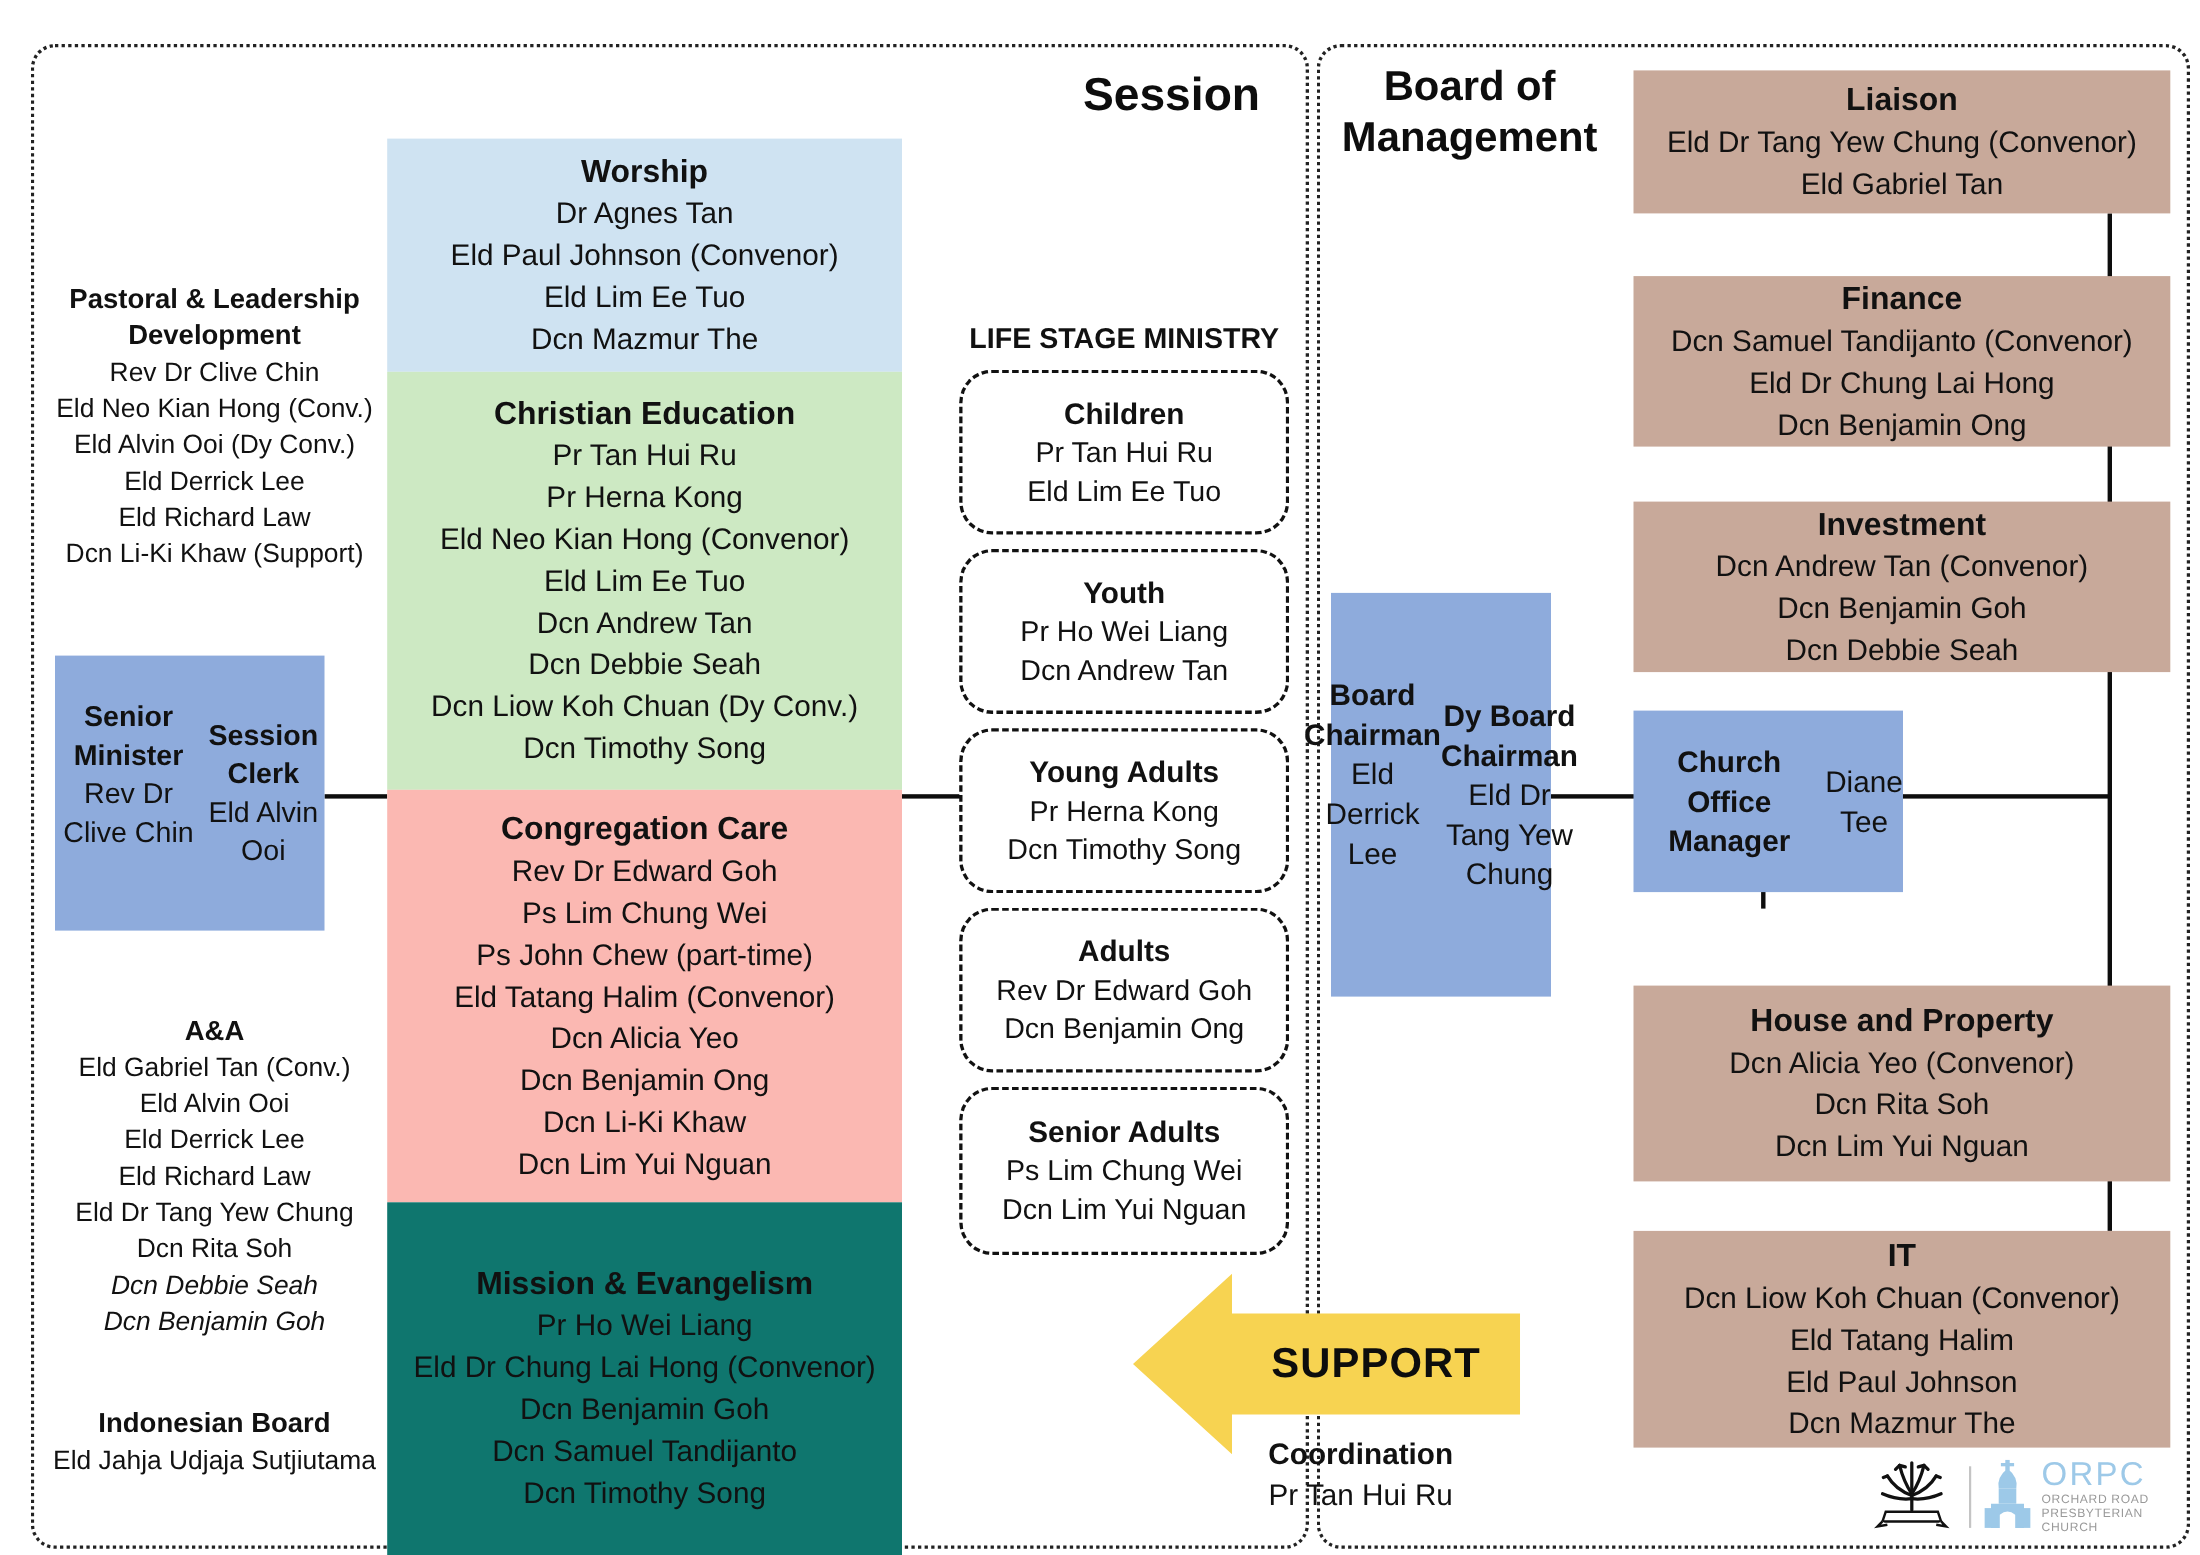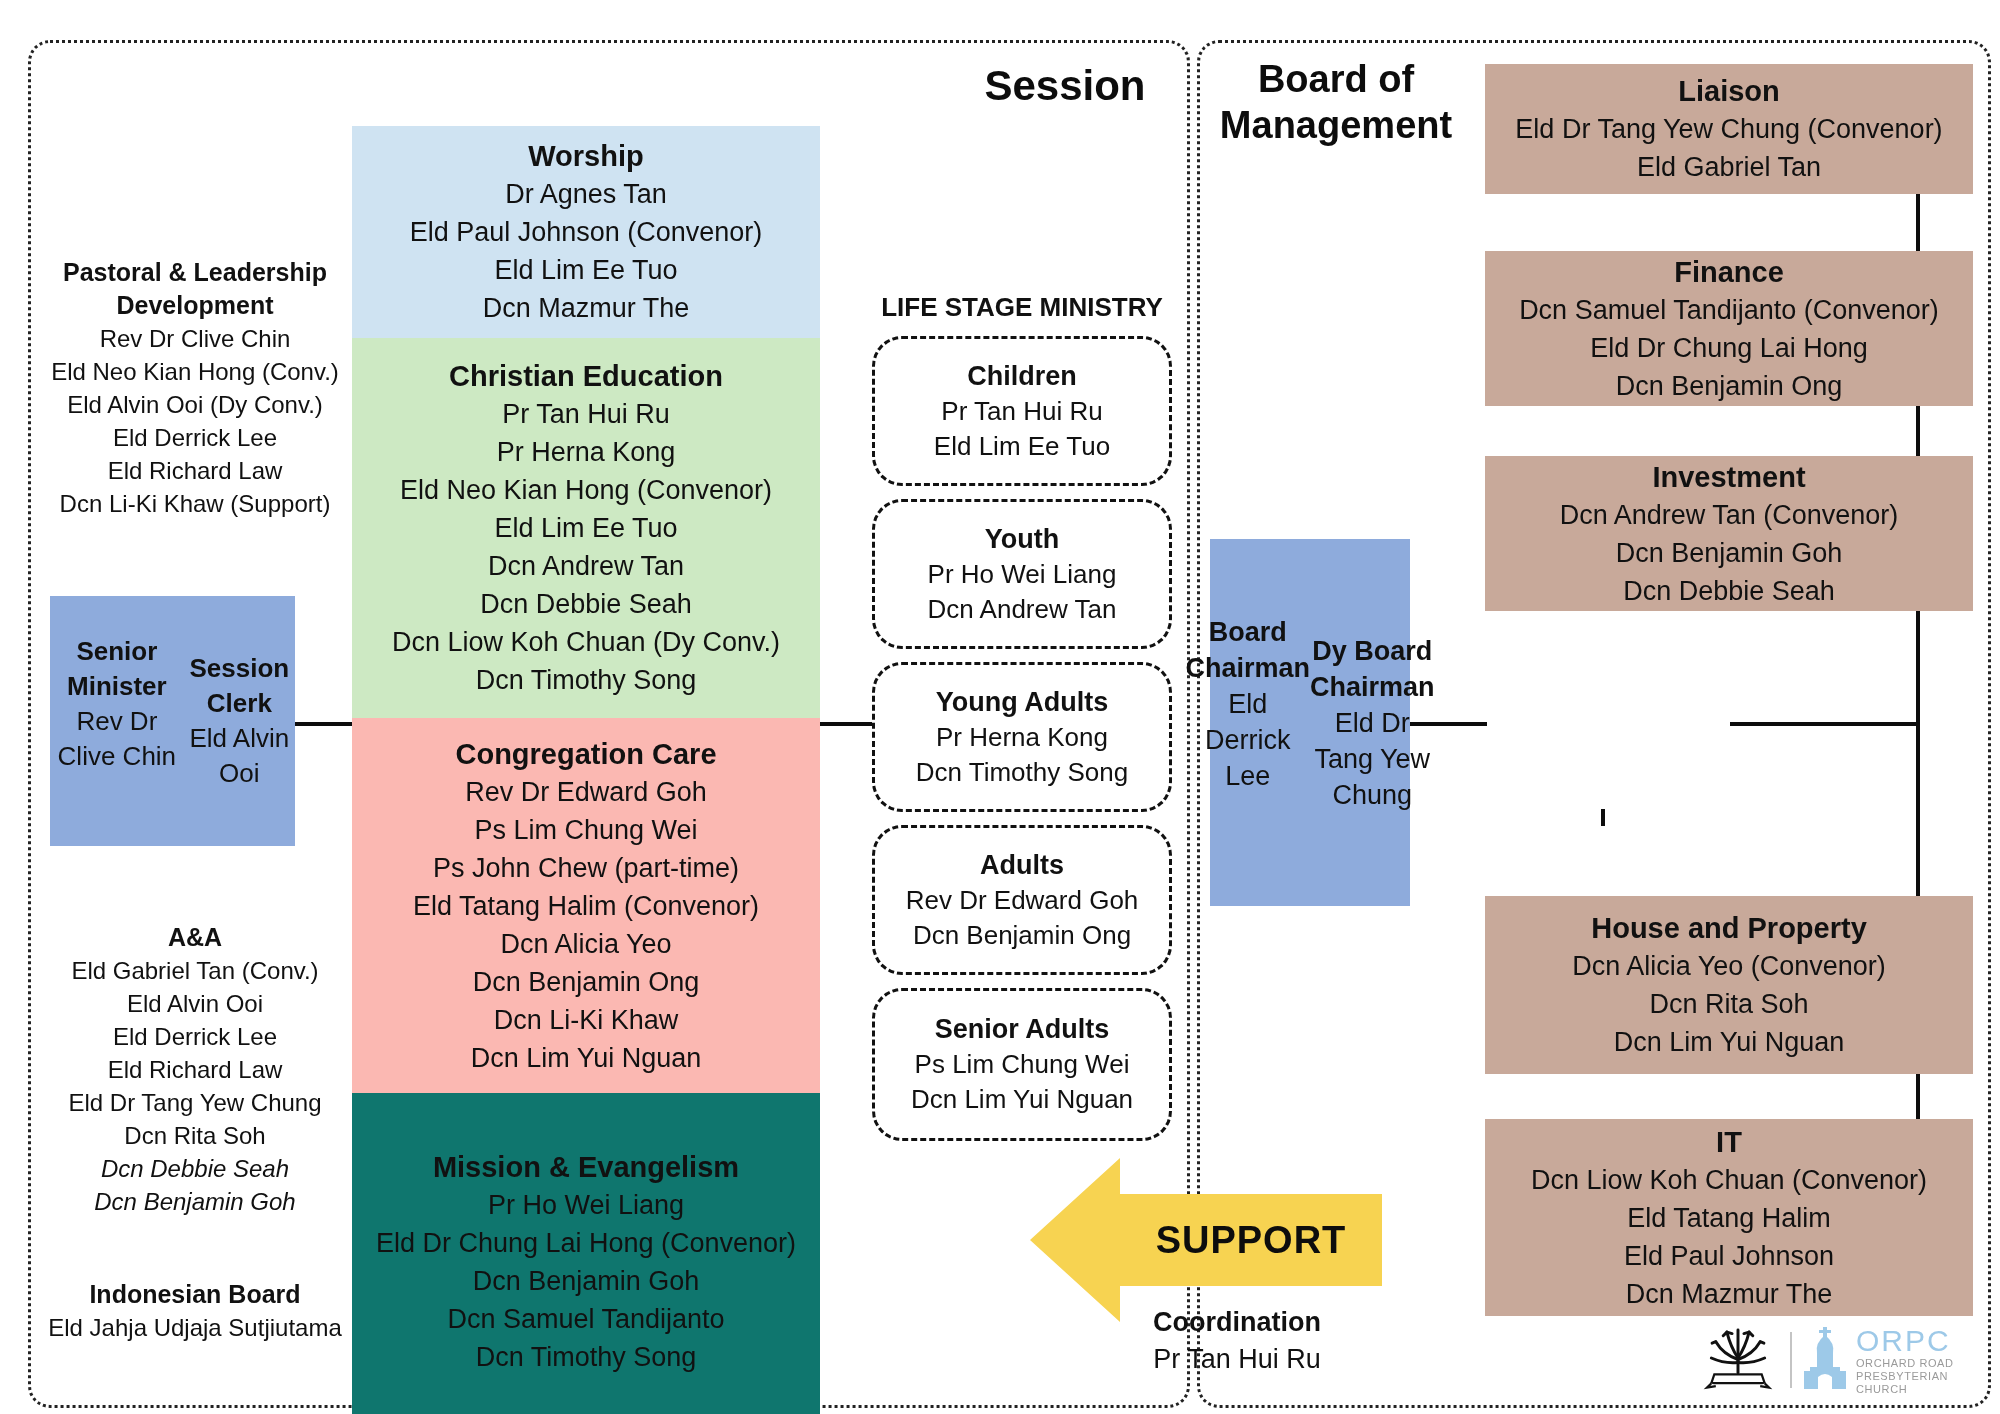--- a/index.html
+++ b/index.html
@@ -196,20 +196,24 @@
     <div style="margin-bottom:38px;">
       <div class="b">Board Chairman</div>
       <div>Eld Derrick Lee</div>
     </div>
     <div>
       <div class="b">Dy Board Chairman</div>
       <div>Eld Dr Tang Yew Chung</div>
     </div>
   </div>
 
+  <div class="bluebox" style="left:1485px;top:630px;width:245px;height:165px;font-size:27px;line-height:36px;">
+    <div class="b">Church Office Manager</div>
+    <div>Diane Tee</div>
+  </div>
 
   <div class="committee" style="left: 1485px; top: 48px; width: 488px; height: 130px; background: rgb(200, 169, 154);">
     <div class="c-title">Liaison</div>
     <div>
         <div>Eld Dr Tang Yew Chung (Convenor)</div>
         <div>Eld Gabriel Tan</div>
       </div>
   </div>
   <div class="committee" style="left: 1485px; top: 235px; width: 488px; height: 155px; background: rgb(200, 169, 154);">
     <div class="c-title">Finance</div>

